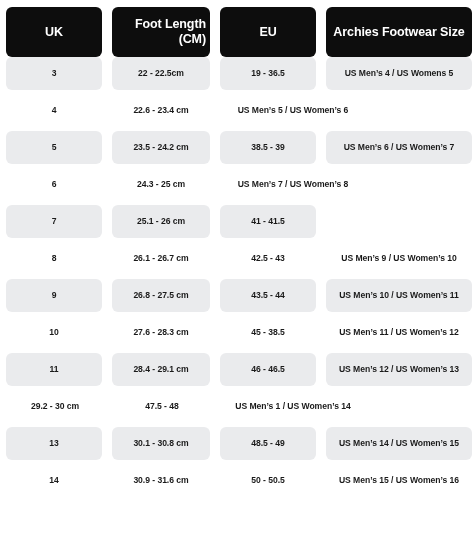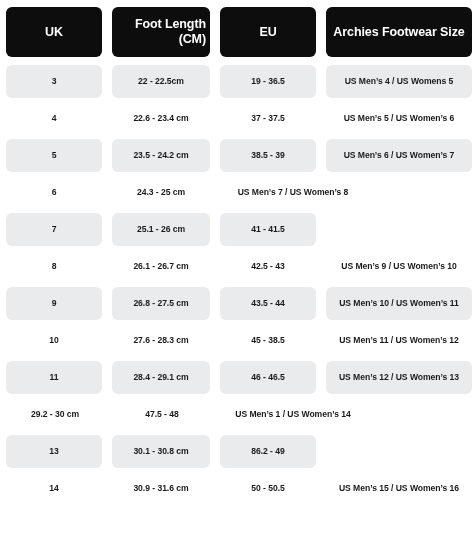--- a/index.html
+++ b/index.html
@@ -20,21 +20,21 @@
     box-sizing: border-box;
   }
 
   .row {
     display: flex;
     gap: 10px;
     align-items: stretch;
   }
 
   .header-row {
-    margin-bottom: 8px;
+    margin-bottom: 0;
   }
 
   .cell {
     box-sizing: border-box;
     display: flex;
     align-items: center;
     justify-content: center;
     text-align: center;
     border-radius: 6px;
   }
@@ -91,21 +91,20 @@
   <div id="table-body">
       <div class="row data-row shaded">
         <div class="cell col-0">3</div>
         <div class="cell col-1">22 - 22.5cm</div>
         <div class="cell col-2">19 - 36.5</div>
         <div class="cell col-3">US Men’s 4 / US Womens 5</div>
       </div>
       <div class="row data-row plain">
         <div class="cell col-0">4</div>
         <div class="cell col-1">22.6 - 23.4 cm</div>
-        <div class="cell col-2">37 - 37.5</div>
         <div class="cell col-3">US Men’s 5 / US Women’s 6</div>
       </div>
       <div class="row data-row shaded">
         <div class="cell col-0">5</div>
         <div class="cell col-1">23.5 - 24.2 cm</div>
         <div class="cell col-2">38.5 - 39</div>
         <div class="cell col-3">US Men’s 6 / US Women’s 7</div>
       </div>
       <div class="row data-row plain">
         <div class="cell col-0">6</div>
@@ -142,21 +141,22 @@
         <div class="cell col-3">US Men’s 12 / US Women’s 13</div>
       </div>
       <div class="row data-row plain">
         <div class="cell col-1">29.2 - 30 cm</div>
         <div class="cell col-2">47.5 - 48</div>
         <div class="cell col-3">US Men’s 1 / US Women’s 14</div>
       </div>
       <div class="row data-row shaded">
         <div class="cell col-0">13</div>
         <div class="cell col-1">30.1 - 30.8 cm</div>
-        <div class="cell col-2">86.2 - 49</div>
+        <div class="cell col-2">48.5 - 49</div>
+        <div class="cell col-3">US Men’s 14 / US Women’s 15</div>
       </div>
       <div class="row data-row plain">
         <div class="cell col-0">14</div>
         <div class="cell col-1">30.9 - 31.6 cm</div>
         <div class="cell col-2">50 - 50.5</div>
         <div class="cell col-3">US Men’s 15 / US Women’s 16</div>
       </div>
     </div>
 </div>
 

